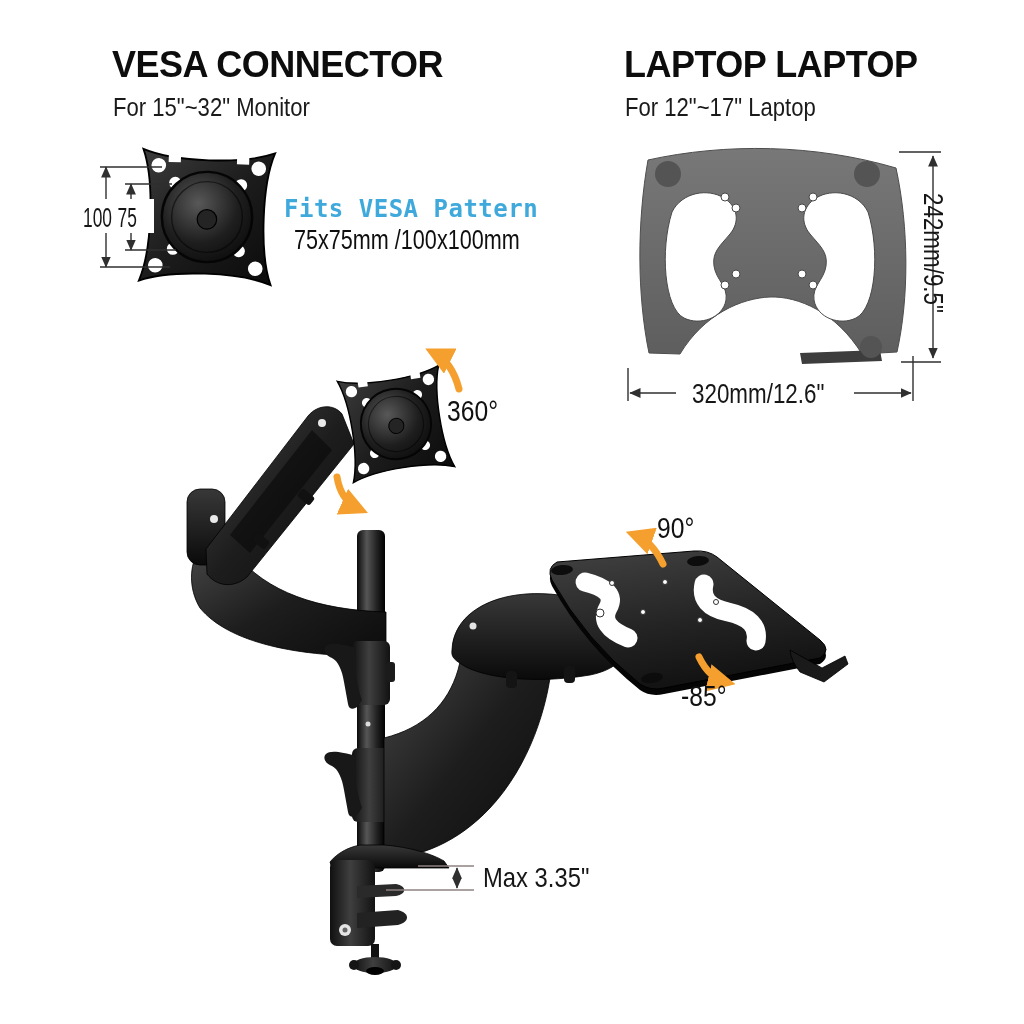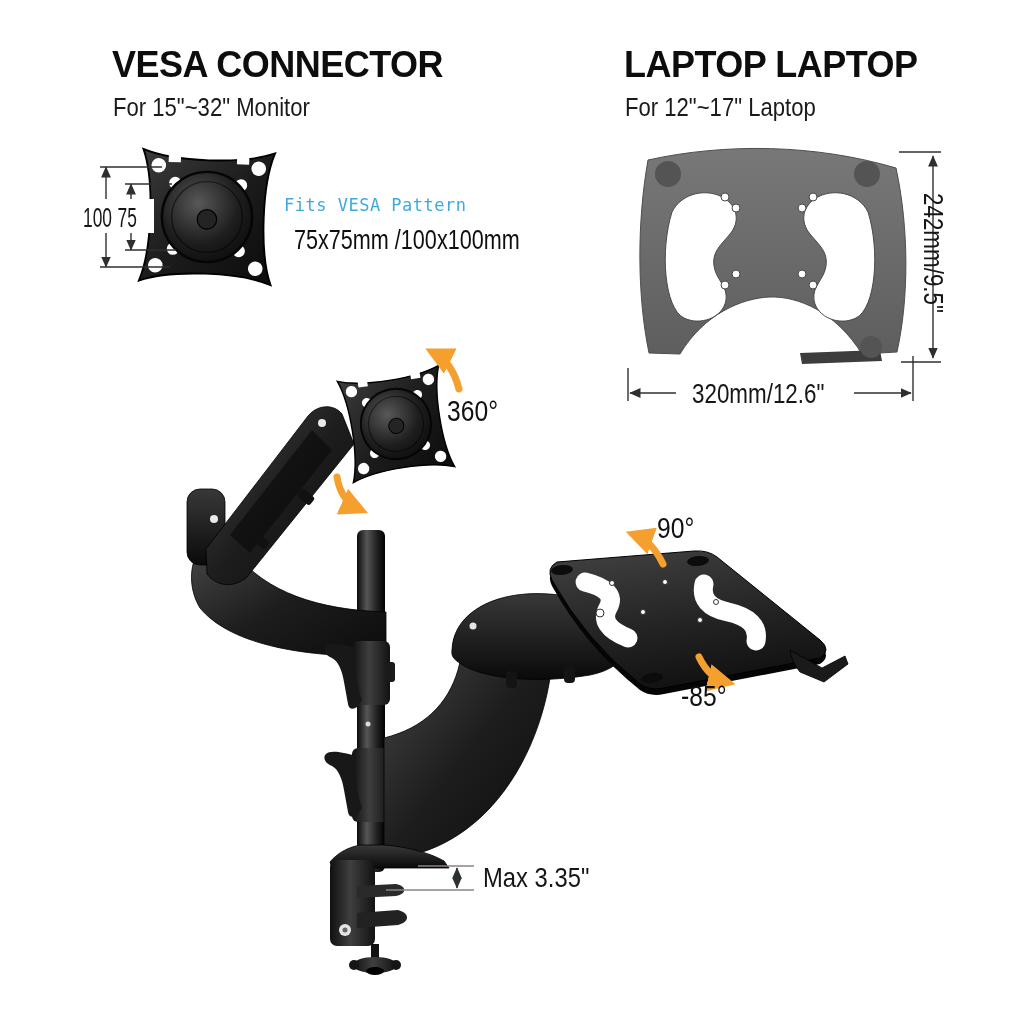--- a/index.html
+++ b/index.html
@@ -5,21 +5,21 @@
   html,body{margin:0;padding:0;background:#fff;}
   #canvas{position:relative;width:1024px;height:1024px;background:#ffffff;overflow:hidden;
           font-family:"Liberation Sans",sans-serif;color:#111;}
   #art{position:absolute;left:0;top:0;}
   .label{position:absolute;white-space:nowrap;transform-origin:left top;}
   .title{font-size:36px;font-weight:700;letter-spacing:-0.5px;color:#0d0d0d;}
   .subtitle{font-size:26px;color:#1a1a1a;transform:scaleX(0.85);}
   .dim{font-size:28px;color:#161616;transform:scaleX(0.8);}
   .dim-narrow{font-size:28px;color:#161616;transform:scaleX(0.62);display:flex;gap:9px;}
   .deg{font-size:29px;color:#111;transform:scaleX(0.85);}
-  .fits{font-family:"DejaVu Sans Mono",monospace;font-weight:400;font-size:17px;letter-spacing:0.5px;text-align:right;}
+  .fits{font-family:"DejaVu Sans Mono",monospace;font-weight:700;font-size:24px;letter-spacing:0.5px;text-align:right;}
   .sizes{font-size:27px;color:#0f0f0f;transform:scaleX(0.8);}
   .vdim{transform:rotate(90deg) scaleX(0.8);transform-origin:0 0;}
 </style>
 </head>
 <body>
 
 <div id="canvas">
 
 <svg id="art" width="1024" height="1024" viewBox="0 0 1024 1024">
   <defs>

